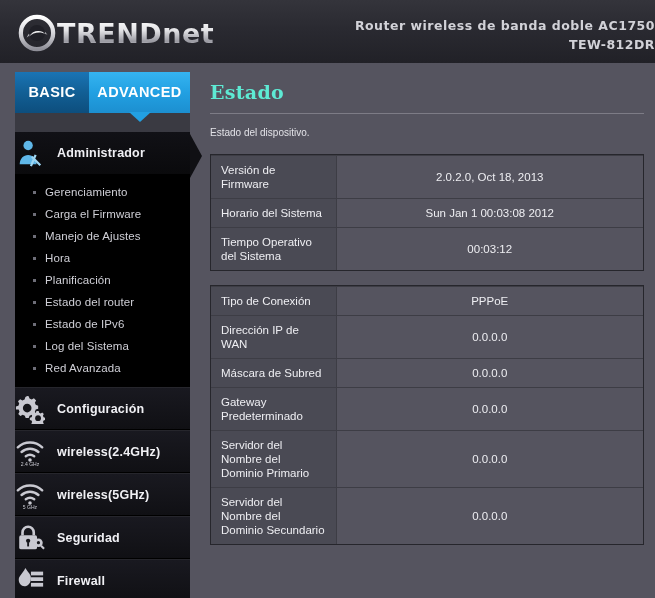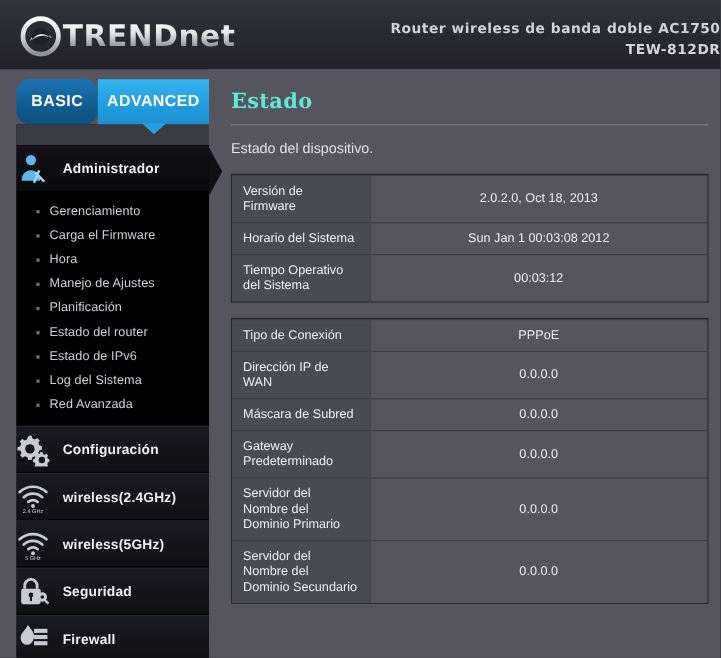--- a/index.html
+++ b/index.html
@@ -70,21 +70,20 @@
     line-height: 41px;
     text-align: center;
     color: #ffffff;
     font-size: 14.5px;
     font-weight: bold;
     letter-spacing: 0.4px;
     cursor: pointer;
   }
   .tab.basic {
     background: linear-gradient(180deg, #1a74b4 0%, #125f95 50%, #0d4e7d 100%);
-    border-radius: 12px;
   }
   .tab.advanced {
     width: 101px;
     background: linear-gradient(180deg, #35b4f0 0%, #22a0e2 50%, #1c8fd0 100%);
     position: relative;
   }
   .tab-notch {
     position: absolute;
     left: 50%; bottom: -9px;
     transform: translateX(-50%);
@@ -169,21 +168,21 @@
     padding: 18px 0 10px 0;
     font-family: "DejaVu Serif", serif;
   }
   .title-rule {
     height: 1px;
     background: #7d7c86;
     margin-bottom: 13px;
   }
   .page-desc {
     color: #e2e2e7;
-    font-size: 13px;
+    font-size: 10px;
     padding-bottom: 16px;
   }
 
   .panel {
     border: 1px solid #26262c;
     margin-bottom: 14px;
     background: #4e4d58;
   }
   .panel-head {
     background: linear-gradient(180deg, #3f3f48 0%, #34343c 100%);
@@ -259,25 +258,25 @@
         <div class="sub-item">
           <span class="sub-dot"></span>
         <span class="label">Gerenciamiento</span>
         </div>
         <div class="sub-item">
           <span class="sub-dot"></span>
         <span class="label">Carga el Firmware</span>
         </div>
         <div class="sub-item">
           <span class="sub-dot"></span>
+        <span class="label">Manejo de Ajustes</span>
+        </div>
+        <div class="sub-item">
+          <span class="sub-dot"></span>
         <span class="label">Hora</span>
-        </div>
-        <div class="sub-item">
-          <span class="sub-dot"></span>
-        <span class="label">Manejo de Ajustes</span>
         </div>
         <div class="sub-item">
           <span class="sub-dot"></span>
         <span class="label">Planificación</span>
         </div>
         <div class="sub-item">
           <span class="sub-dot"></span>
         <span class="label">Estado del router</span>
         </div>
         <div class="sub-item">

